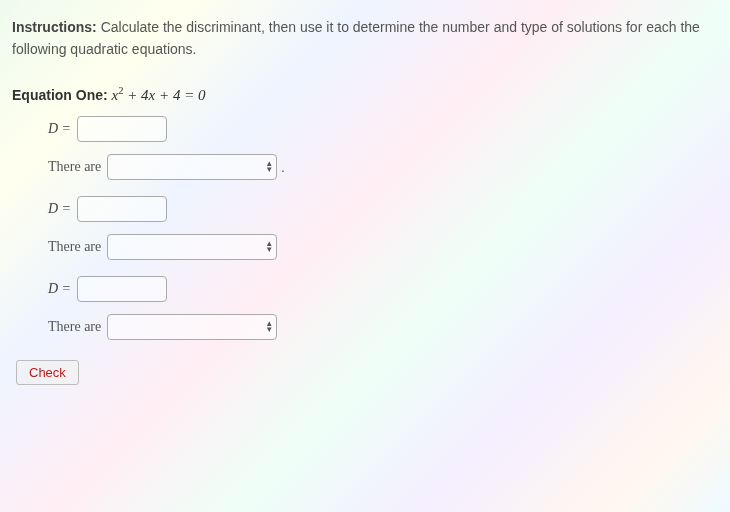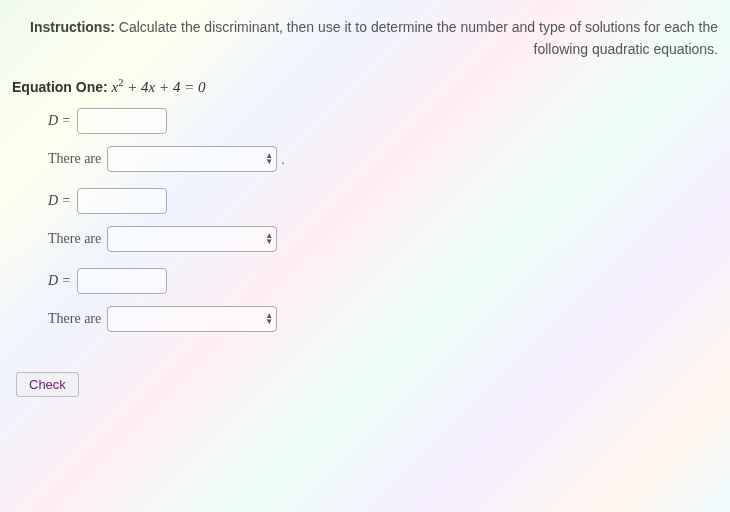--- a/index.html
+++ b/index.html
@@ -22,23 +22,22 @@
         rgba(255, 230, 200, 0.3) 90%,
         rgba(200, 240, 255, 0.3) 100%
       );
       padding: 16px 12px;
       color: #333;
       overflow: hidden;
     }
     .instructions {
       font-size: 14px;
       line-height: 1.6;
-      margin-bottom: 16px;
+      margin-bottom: 24px;
       color: #555;
-      text-align: right;
     }
     .instructions .label {
       font-weight: bold;
       color: #444;
     }
     .equation-block {
       margin-bottom: 16px;
     }
     .equation-title {
       font-size: 14px;
@@ -108,25 +107,25 @@
       top: 50%;
       transform: translateY(-50%);
       display: flex;
       flex-direction: column;
       line-height: 6px;
       font-size: 8px;
       color: #555;
       pointer-events: none;
     }
     .check-btn {
-      margin-top: 24px;
+      margin-top: 4px;
       margin-left: 4px;
       display: inline-block;
       font-size: 13px;
-      color: #701a75;
+      color: #b91c1c;
       background: rgba(240,240,240,0.6);
       border: 1px solid #bbb;
       border-radius: 3px;
       padding: 4px 12px;
       cursor: pointer;
     }
     sup { font-size: 0.7em; vertical-align: super; font-style: normal;}
   </style>
 </head>
 <body>

